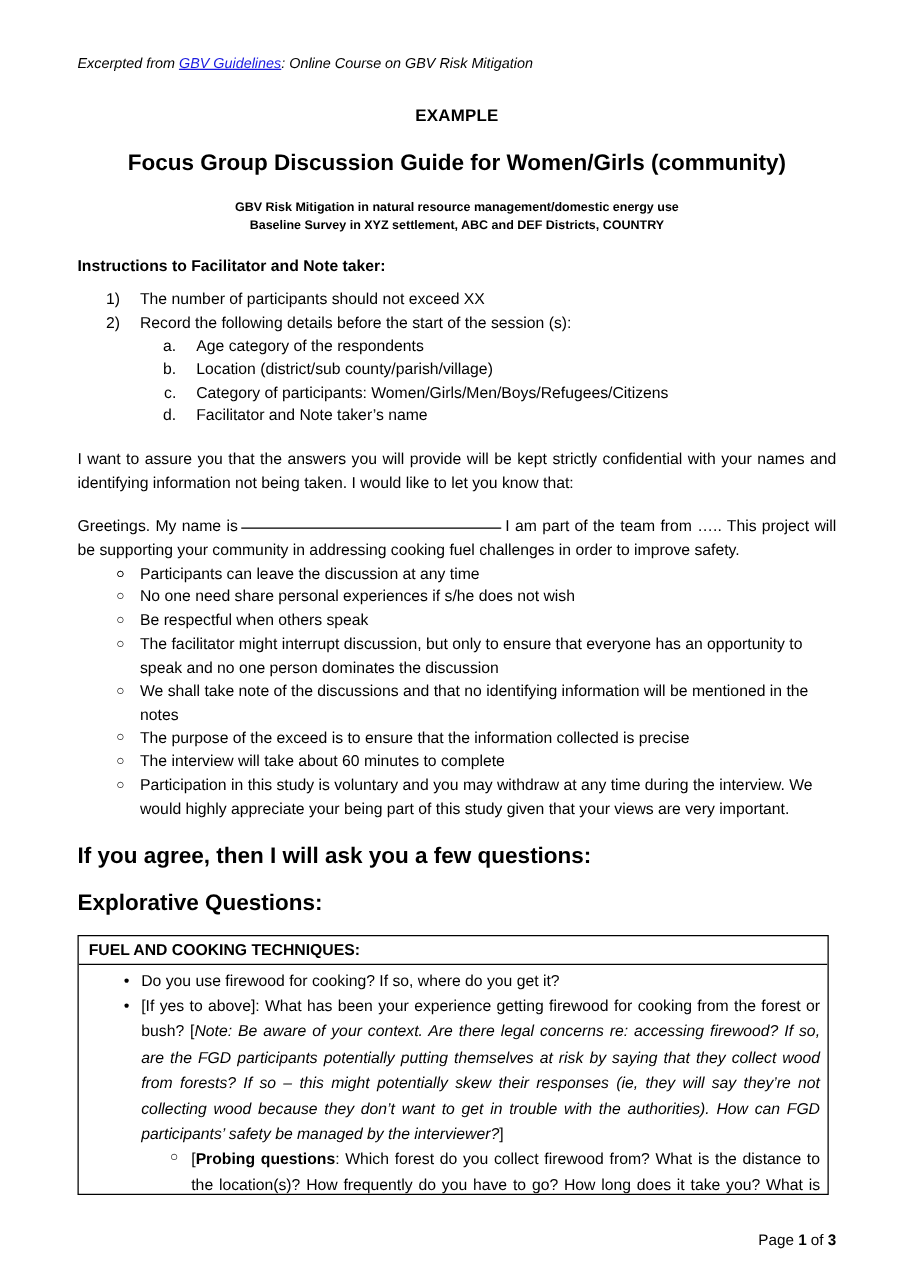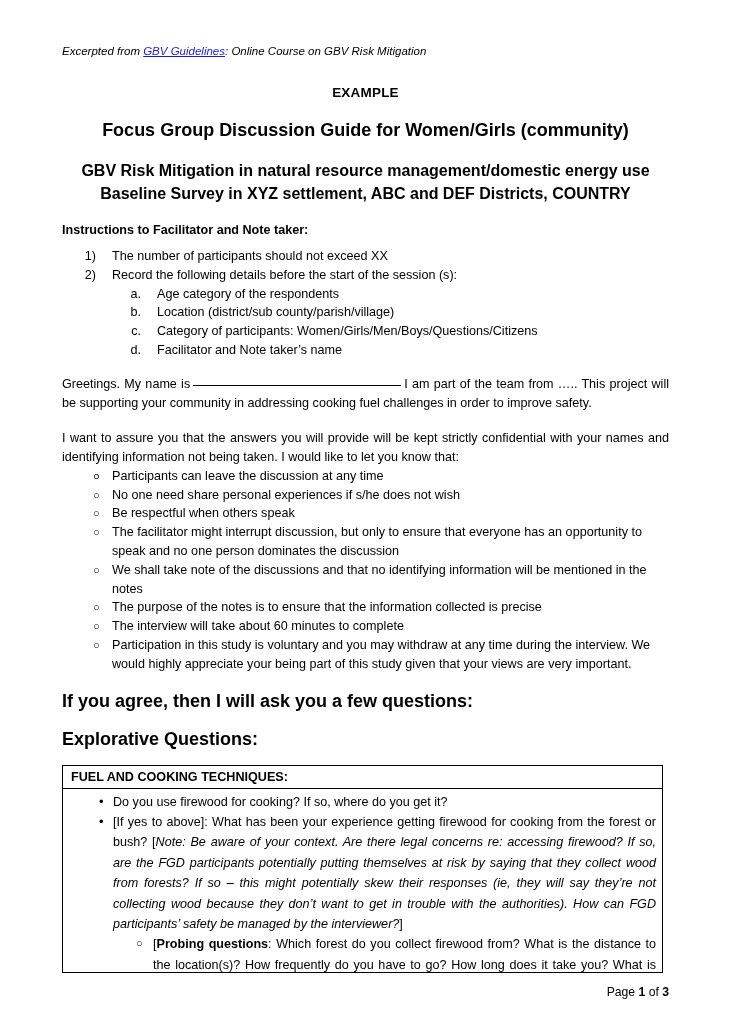--- a/index.html
+++ b/index.html
@@ -44,21 +44,21 @@
     font-weight: bold;
     letter-spacing: .2px;
     margin: 0 0 20px 0;
   }
   .t-sub {
     font-size: 18px;
     font-weight: bold;
     margin: 0 0 19px 0;
   }
   .t-main {
-    font-size: 16px;
+    font-size: 10px;
     font-weight: bold;
     line-height: 1.42;
     margin: 0 0 0 0;
   }
 
   
   .sec-head {
     font-size: 12.6px;
     font-weight: bold;
     margin: 18px 0 10px 0;
@@ -227,34 +227,34 @@
     <li>
       <span class="mk">a.</span>
       <span>Age category of the respondents</span>
     </li>
     <li>
       <span class="mk">b.</span>
       <span>Location (district/sub county/parish/village)</span>
     </li>
     <li>
       <span class="mk">c.</span>
-      <span>Category of participants: Women/Girls/Men/Boys/Questions/Citizens</span>
+      <span>Category of participants: Women/Girls/Men/Boys/Refugees/Citizens</span>
     </li>
     <li>
       <span class="mk">d.</span>
       <span>Facilitator and Note taker’s name</span>
     </li>
   </ul>
+
+  <p class="para">I want to assure you that the answers you will provide will be kept strictly confidential with your names and identifying information not being taken. I would like to let you know that:</p>
 
   <p class="para">
     <span>Greetings. My name is</span><span class="blank-line"></span><span>I am part of the team from ….. This project will be supporting your community in addressing cooking fuel challenges in order to improve safety.</span>
   </p>
 
-  <p class="para">I want to assure you that the answers you will provide will be kept strictly confidential with your names and identifying information not being taken. I would like to let you know that:</p>
-
   <ul class="ul-circ">
     <li>
       <span class="mk">○</span>
     </li>
     <li>
       <span class="mk">○</span>
       <span>Participants can leave the discussion at any time</span>
     </li>
     <li>
       <span class="mk">○</span>
@@ -267,21 +267,21 @@
     <li>
       <span class="mk">○</span>
       <span>The facilitator might interrupt discussion, but only to ensure that everyone has an opportunity to speak and no one person dominates the discussion</span>
     </li>
     <li>
       <span class="mk">○</span>
       <span>We shall take note of the discussions and that no identifying information will be mentioned in the notes</span>
     </li>
     <li>
       <span class="mk">○</span>
-      <span>The purpose of the notes is to ensure that the information collected is precise</span>
+      <span>The purpose of the exceed is to ensure that the information collected is precise</span>
     </li>
     <li>
       <span class="mk">○</span>
       <span>The interview will take about 60 minutes to complete</span>
     </li>
     <li>
       <span class="mk">○</span>
       <span>Participation in this study is voluntary and you may withdraw at any time during the interview. We would highly appreciate your being part of this study given that your views are very important.</span>
     </li>
   </ul>

